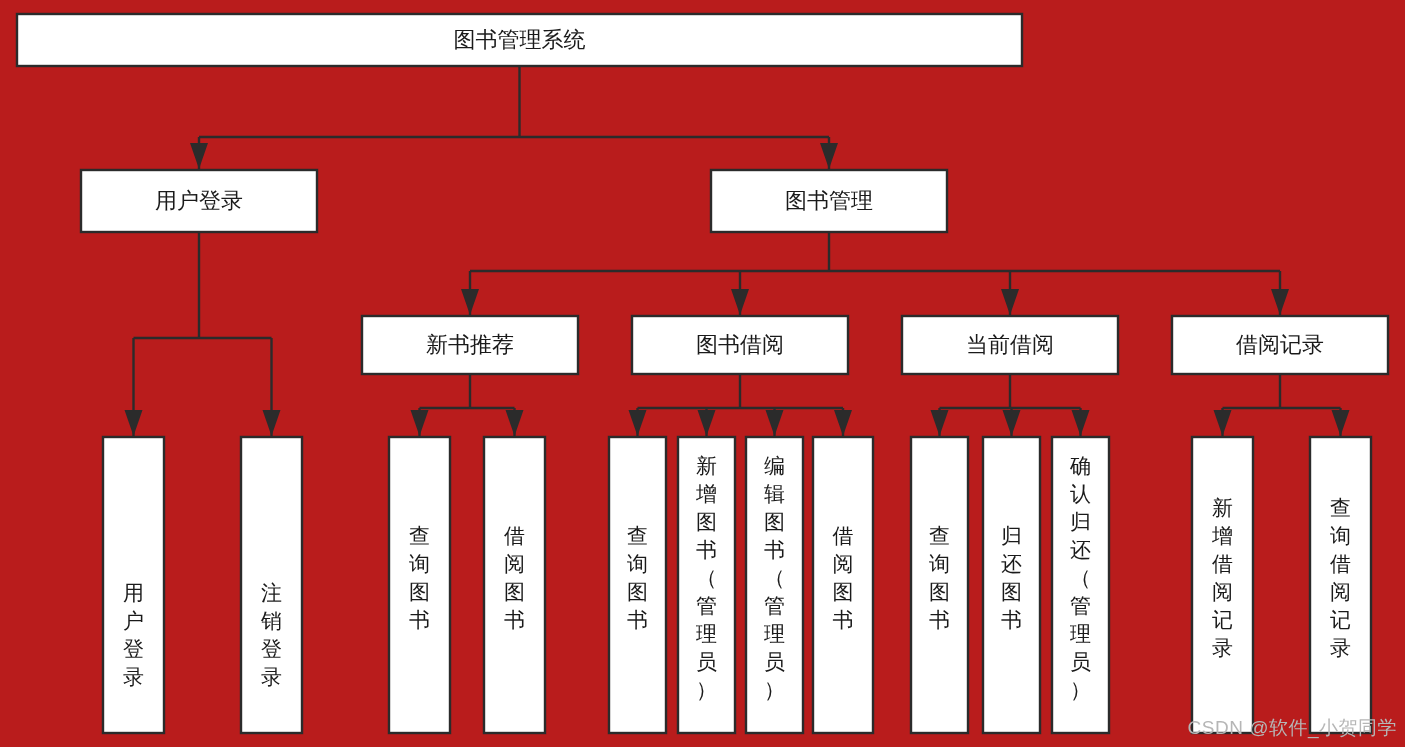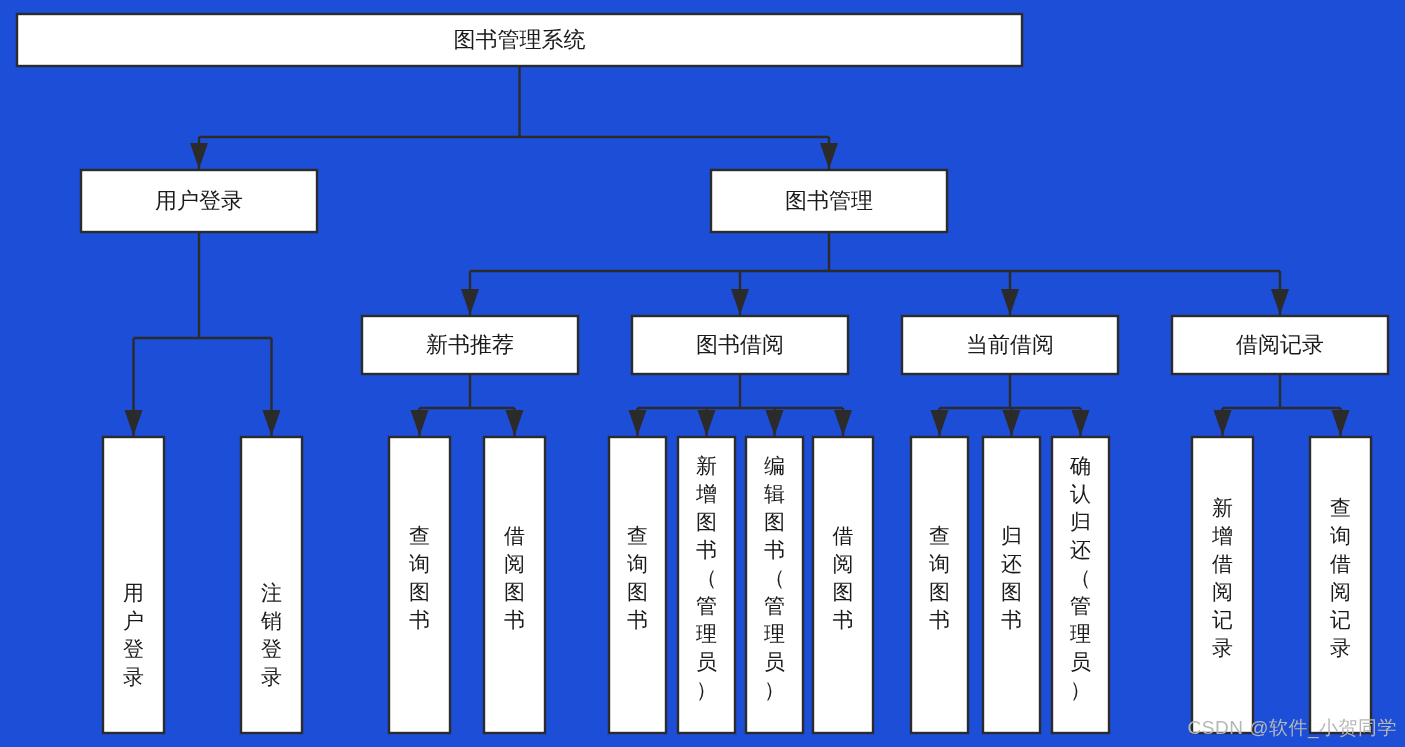--- a/index.html
+++ b/index.html
@@ -8,21 +8,21 @@
     padding: 0;
     background: #ffffff;
   }
   body {
     font-family: "Liberation Sans", "DejaVu Sans", sans-serif;
   }
   #diagram-root {
     position: relative;
     width: 1405px;
     height: 747px;
-    background: #1d4ed8;
+    background: #b91c1c;
     overflow: hidden;
   }
   svg.diagram-canvas {
     display: block;
     width: 1405px;
     height: 747px;
   }
   .node-box {
     fill: #ffffff;
     stroke: #2b2b2b;

